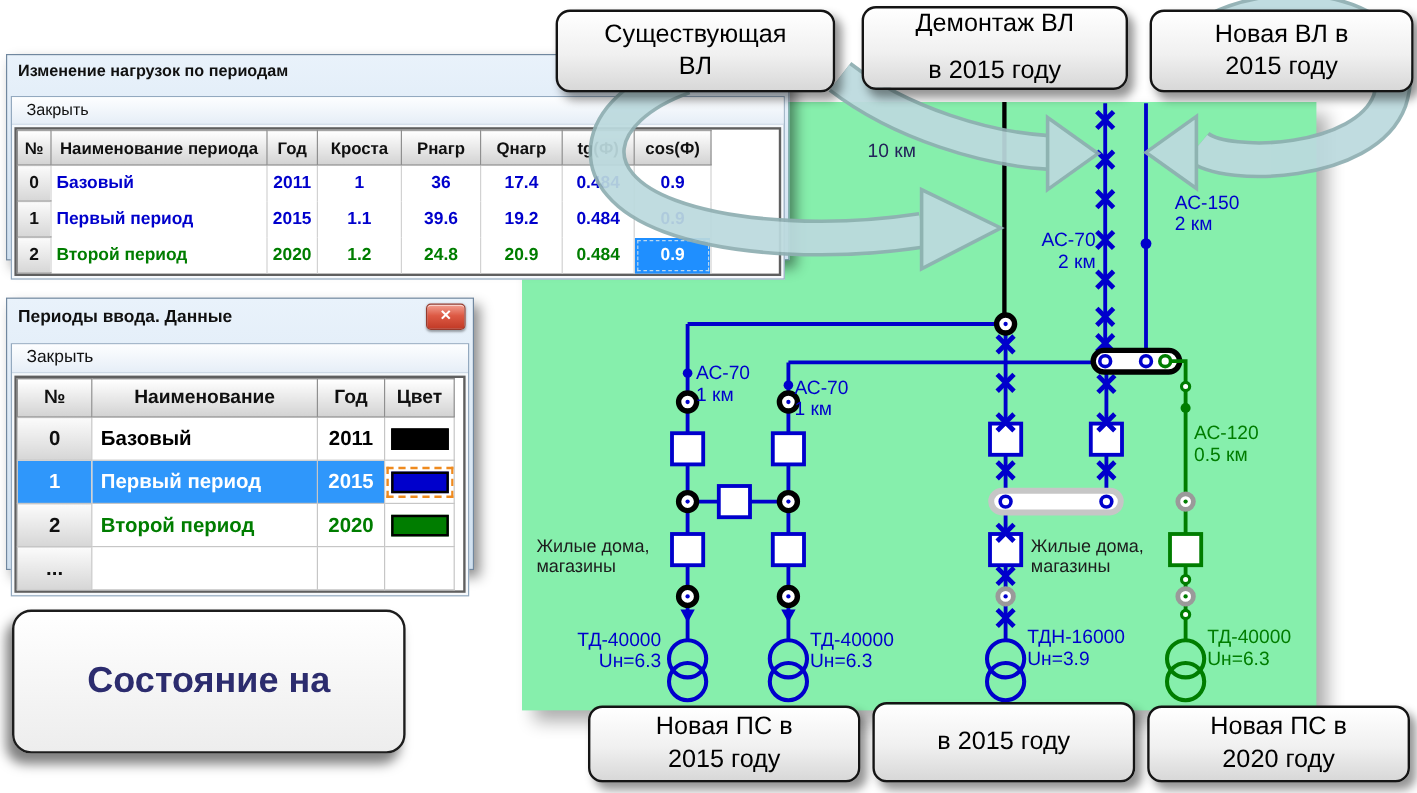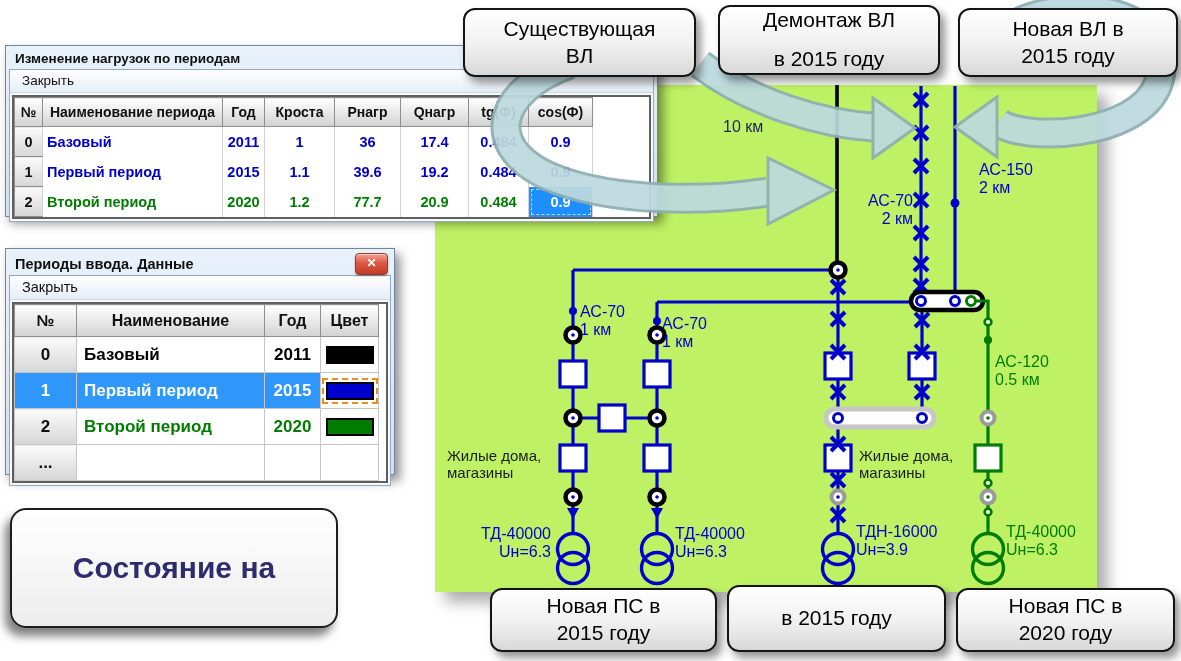--- a/index.html
+++ b/index.html
@@ -1,30 +1,30 @@
 <!DOCTYPE html>
 <html><head>
 <meta charset="utf-8">
 <style>
   html,body{margin:0;padding:0;background:#fff;}
   .stage{position:relative;width:1181px;height:661px;background:#ffffff;overflow:hidden;
          font-family:"Liberation Sans",sans-serif;}
   
-  .canvas{position:absolute;left:435px;top:85px;width:662px;height:507px;background:#bef264;
+  .canvas{position:absolute;left:435px;top:85px;width:662px;height:507px;background:#86efac;
           box-shadow:10px 10px 14px rgba(0,0,0,.33);z-index:10;}
   .canvas svg{position:absolute;left:0;top:0;}
   .dlabel{position:absolute;font-size:16px;line-height:1.12;font-weight:500;color:#0000cc;white-space:nowrap;}
   .dlabel.green{color:#007d00;}
   .dlabel.dark{color:#1c1c1c;}
   .dlabel.navy{color:#23235a;}
   .dlabel.right{text-align:right;}
   
   .win{position:absolute;background:linear-gradient(#e9f2fb,#cfe0f0);border:1px solid #70879f;
        box-shadow:5px 6px 10px rgba(0,0,0,.45);z-index:20;}
-  .titlebar{padding:5px 9px 3px;font-size:13.5px;font-weight:600;color:#101010;position:relative;}
+  .titlebar{padding:5px 9px 14px;font-size:13.5px;font-weight:600;color:#101010;position:relative;}
   .winbody{background:#f6f9fc;border:1px solid #93a9bf;margin:0 3px 3px;}
   .menubar{background:linear-gradient(#fdfeff,#e6eef7);border-bottom:1px solid #cdd9e6;
            padding:3px 12px 4px;font-size:13.5px;color:#111;}
   .tablewrap{border:2px solid #5f5f5f;margin:2px;background:#fff;}
   table.grid{border-collapse:collapse;table-layout:fixed;}
   table.grid th{background:linear-gradient(#ffffff,#d2d2d2);border:1px solid #8f8f8f;
                 font-weight:600;color:#101010;padding:2px 2px;}
   td.rowhdr{background:linear-gradient(#fbfbfb,#d6d6d6);border:1px solid #8f8f8f;
             text-align:center;font-weight:600;color:#101010;}
   table.grid td{padding:1px 4px;white-space:nowrap;overflow:hidden;}
@@ -285,21 +285,21 @@
               <td>39.6</td>
               <td>19.2</td>
               <td>0.484</td>
               <td>0.9</td>
             </tr>
             <tr class="c-green">
               <td class="rowhdr">2</td>
               <td class="name">Второй период</td>
               <td>2020</td>
               <td>1.2</td>
-              <td>77.7</td>
+              <td>24.8</td>
               <td>20.9</td>
               <td>0.484</td>
               <td class="sel-cell">0.9</td>
             </tr>
           </tbody>
         </table>
       </div>
     </div>
   </div>
 

